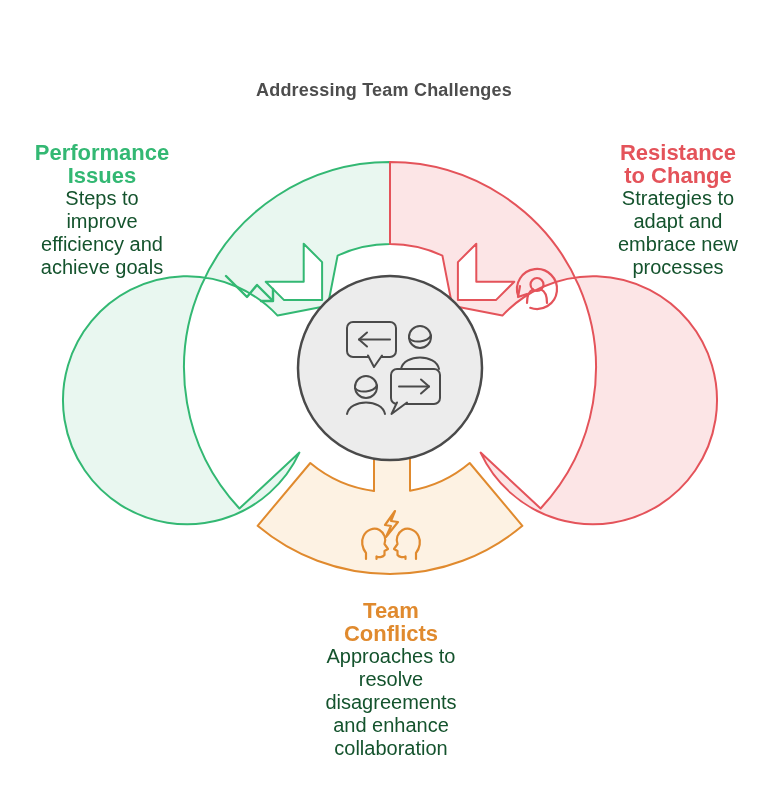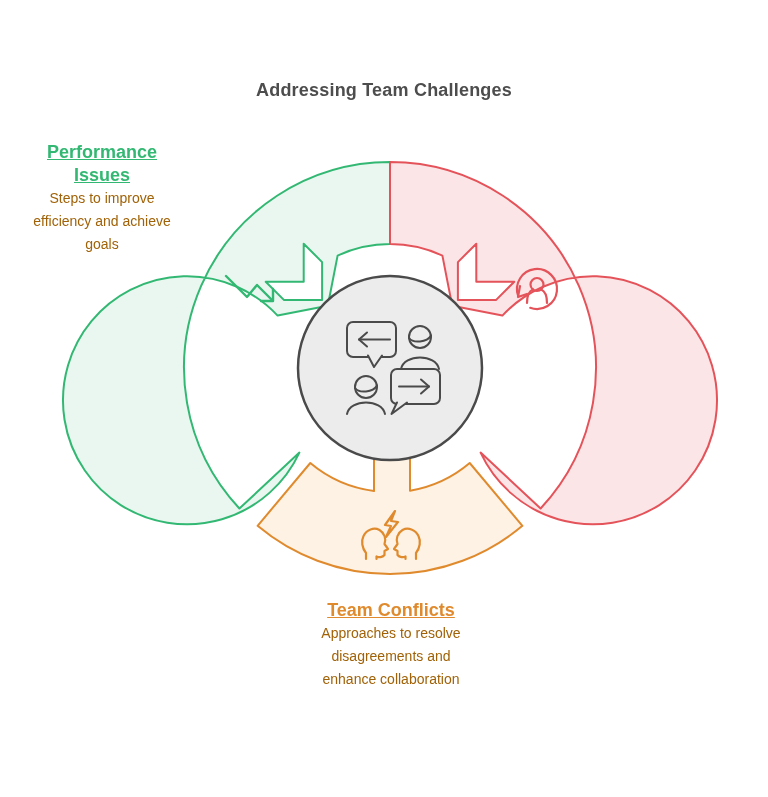--- a/index.html
+++ b/index.html
@@ -5,22 +5,22 @@
   html,body{margin:0;padding:0;background:#ffffff;}
   #stage{
     position:relative;width:768px;height:797px;background:#ffffff;overflow:hidden;
     font-family:"Liberation Sans",sans-serif;
   }
   .title{
     position:absolute;top:44px;left:0;width:768px;text-align:center;
     font-size:18px;font-weight:bold;color:#4d4d4d;letter-spacing:.2px;margin-top:36px;
   }
   .label-block{position:absolute;text-align:center;line-height:23px;}
-  .label-block .seg-label{font-weight:bold;font-size:18px;text-decoration:underline;}
-  .label-block .seg-desc{font-size:14px;color:#a16207;}
+  .label-block .seg-label{font-weight:bold;font-size:22px;}
+  .label-block .seg-desc{font-size:20px;color:#14532d;}
   .block-performance{left:27px;top:141px;width:150px;}
   .block-performance .seg-label{color:#33b873;}
   .block-resistance{left:615px;top:141px;width:126px;}
   .block-resistance .seg-label{color:#e4535a;}
   .block-conflicts{left:321px;top:599px;width:140px;}
   .block-conflicts .seg-label{color:#e08a2e;}
   .block-conflicts .seg-desc{}
   svg{position:absolute;left:0;top:0;}
 </style>
 </head>
@@ -93,19 +93,23 @@
         </g>
       </g>
     </g>
   </svg>
 
   <div class="label-block block-performance">
     <div class="seg-label">Performance Issues</div>
     <div class="seg-desc">Steps to improve efficiency and achieve goals</div>
   </div>
 
+  <div class="label-block block-resistance">
+    <div class="seg-label">Resistance to Change</div>
+    <div class="seg-desc">Strategies to adapt and embrace new processes</div>
+  </div>
 
   <div class="label-block block-conflicts">
     <div class="seg-label">Team Conflicts</div>
     <div class="seg-desc">Approaches to resolve disagreements and enhance collaboration</div>
   </div>
 
 </div>
 
 </body></html>

